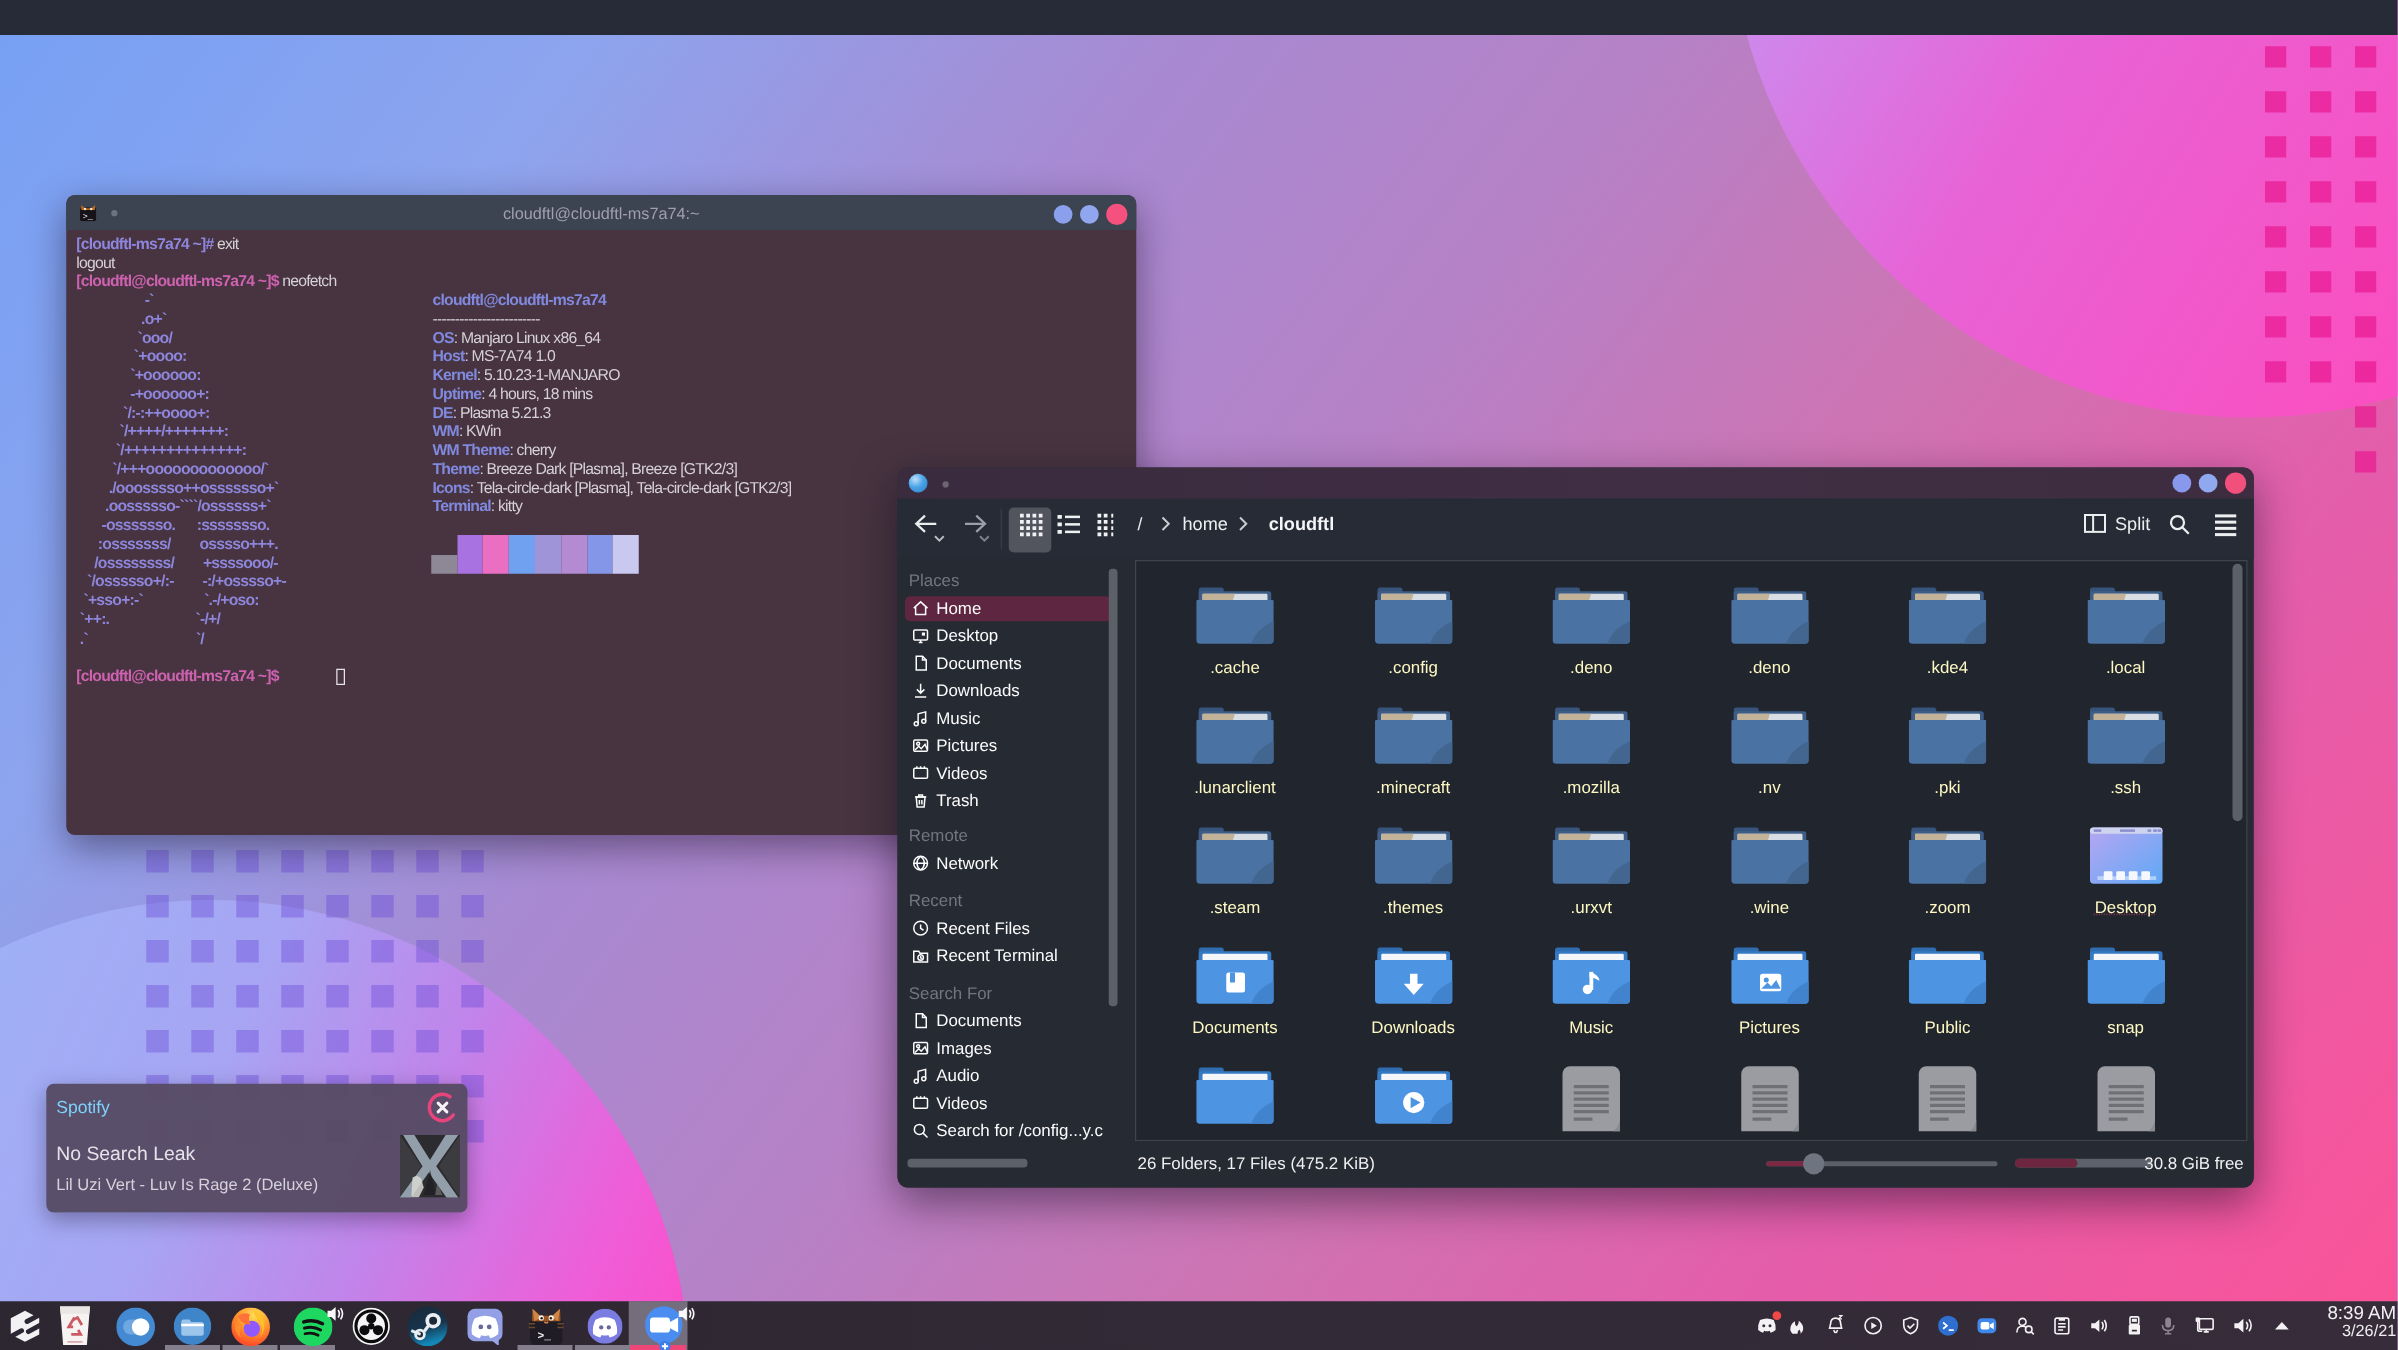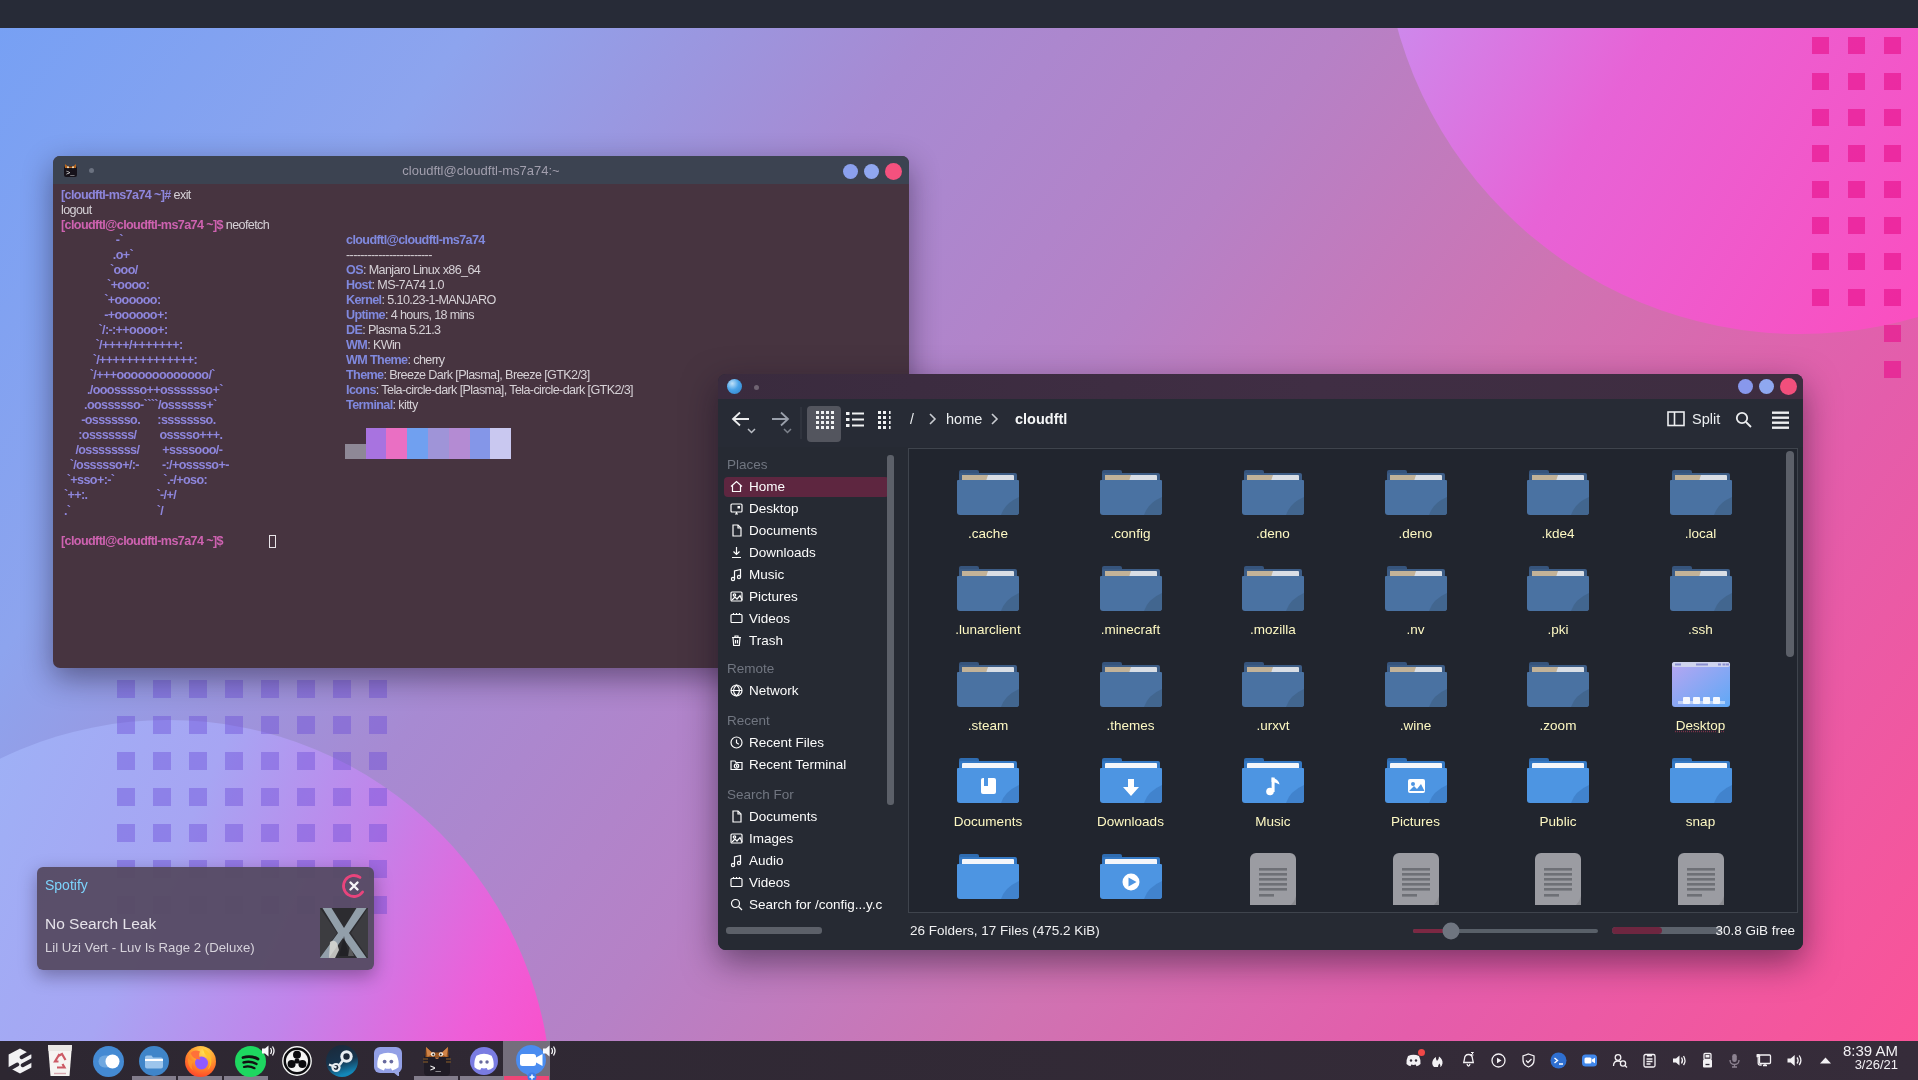--- a/index.html
+++ b/index.html
@@ -43,21 +43,21 @@
 .ditem svg{display:block;margin:0 auto}
 
 #notif{position:absolute;left:37px;top:867px;width:337px;height:103px;border-radius:6px;
   background:rgba(86,75,100,.96);box-shadow:0 6px 18px rgba(20,10,30,.35)}
 
 #taskbar{position:absolute;left:0;top:1041px;width:1918px;height:39px;
   background:linear-gradient(90deg,#2d2731,#362c3a)}
 .tklight{position:absolute;top:0;height:39px;background:rgba(160,153,170,.62)}
 .tkbar{position:absolute;top:35px;height:4px;background:#837d8c}
 .tkbarred{position:absolute;top:35px;height:4px;background:#ee4677}
-#clock{position:absolute;right:20px;top:3px;text-align:right;color:#f2f0f4;line-height:14px}
+#clock{position:absolute;right:1px;top:3px;text-align:right;color:#f2f0f4;line-height:14px}
 #clock .t1{font-size:15px}
 #clock .t2{font-size:13px}
 .tray{position:absolute}
 </style></head>
 <body>
 <div id="stage">
 
 <svg id="wall" width="1918" height="1080" viewBox="0 0 1918 1080">
 <defs>
 <linearGradient id="base" x1="0" y1="0" x2="1745" y2="1309" gradientUnits="userSpaceOnUse">

